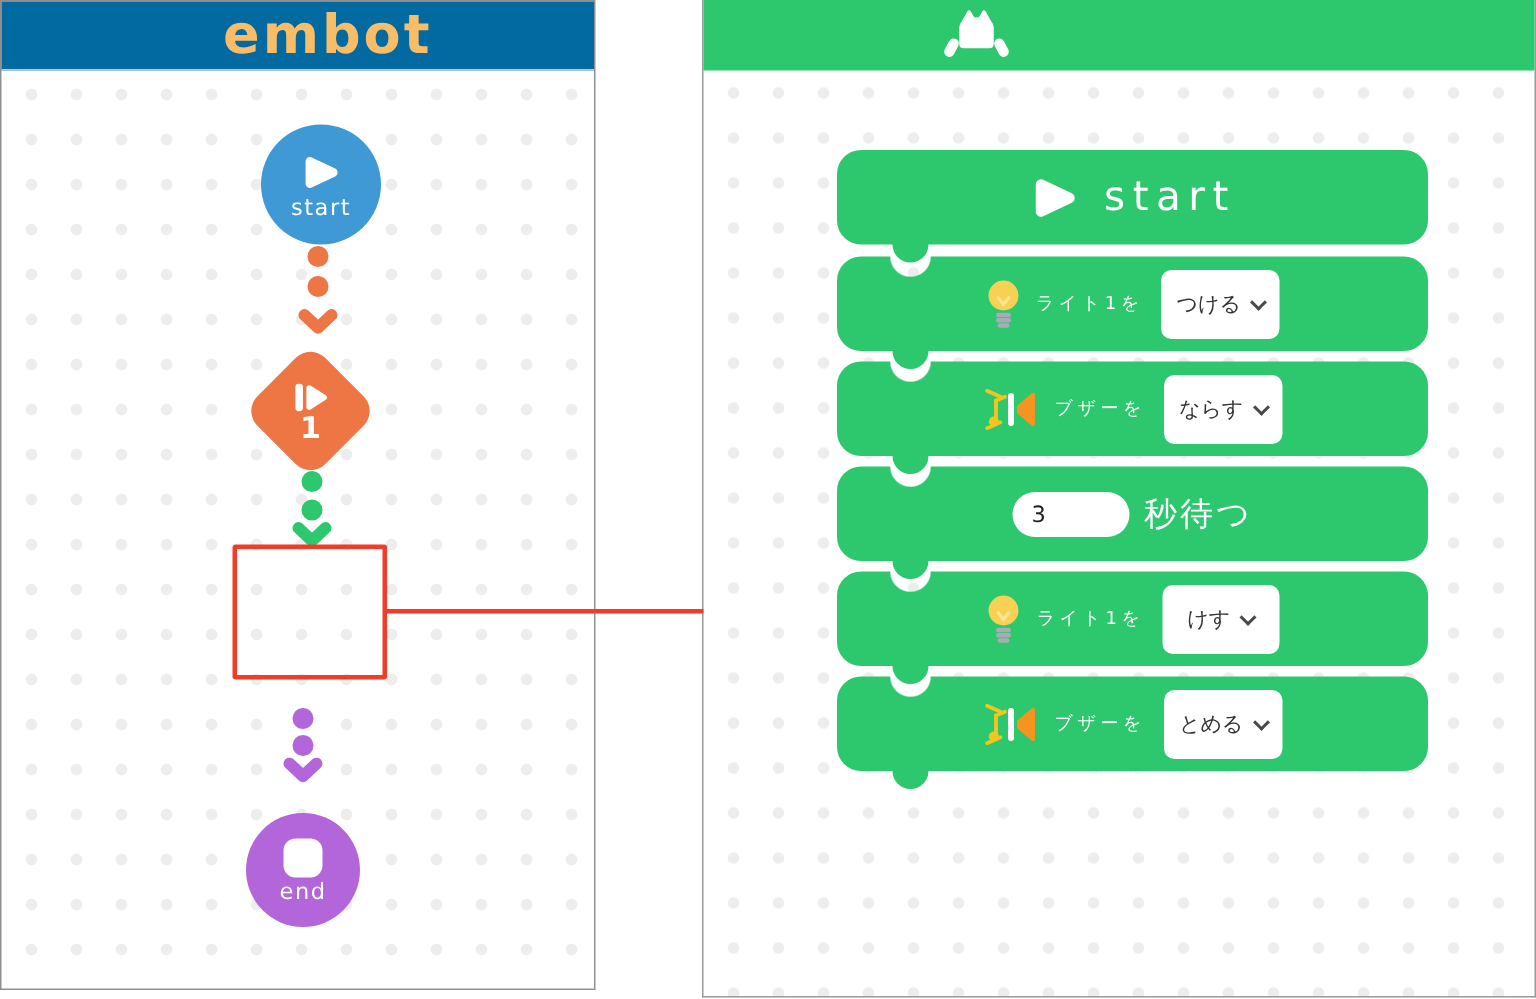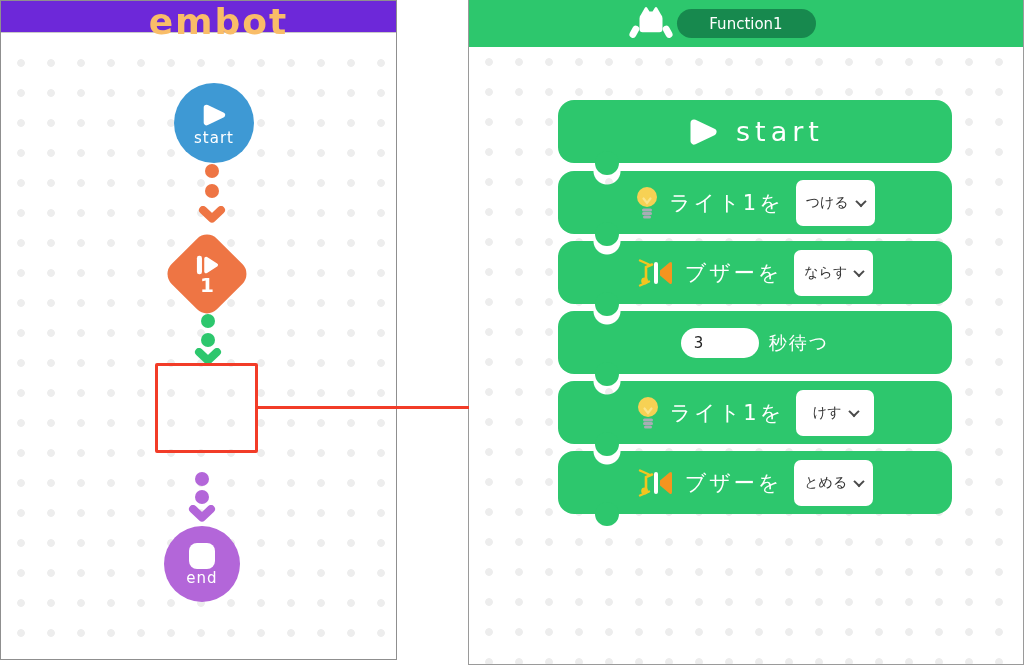--- a/index.html
+++ b/index.html
@@ -12,28 +12,28 @@
   body{
     width:1024px;height:666px;position:relative;overflow:hidden;background:#fff;
     font-family:"DejaVu Sans","Liberation Sans",sans-serif;
   }
   .dotbg{
     background-image:radial-gradient(circle,var(--dot) 3.5px,rgba(0,0,0,0) 4.2px);
     background-size:30px 30px;background-position:5px 0px;
   }
   
   .left-panel{position:absolute;left:0;top:0;width:397px;height:660px;border:1px solid var(--border);background:#fff;}
-  .left-header{height:32px;border-bottom:1px solid var(--hairline);display:flex;align-items:flex-start;justify-content:center;background:#6d28d9;}
+  .left-header{height:46px;border-bottom:1px solid var(--hairline);display:flex;align-items:center;justify-content:center;background:#0369a1;}
   .logo{margin:0;font-size:36px;font-weight:800;color:var(--logo);letter-spacing:2px;transform:translateX(20px);}
   .flow-canvas{position:absolute;top:47px;left:0;right:0;bottom:0;}
   .abs{position:absolute;}
   .circle-node{border-radius:50%;display:flex;flex-direction:column;align-items:center;justify-content:center;color:#fff;cursor:pointer;}
   .start-node{left:173px;top:35px;width:80px;height:80px;background:var(--blue);}
   .circle-node .node-label{font-size:15px;line-height:1;margin-top:2px;letter-spacing:1px;}
-  .end-node{left:163px;top:478px;width:76px;height:76px;background:var(--purple);}
+  .end-node{left:163px;top:494px;width:76px;height:76px;background:var(--purple);}
   .stop-square{width:26px;height:26px;border-radius:8px;background:#fff;}
   .dot{width:14px;height:14px;border-radius:50%;}
   .dot.o{background:var(--orange);} .dot.g{background:var(--green);} .dot.p{background:var(--purple);}
   .diamond{left:174px;top:194px;width:64px;height:64px;border-radius:14px;background:var(--orange);transform:rotate(45deg);cursor:pointer;}
   .diamond-inner{position:absolute;inset:0;transform:rotate(-45deg);display:flex;flex-direction:column;align-items:center;justify-content:center;color:#fff;}
   .loop-num{font-size:20px;font-weight:bold;line-height:1;margin-top:-1px;}
   .selection-box{left:154px;top:315px;width:103px;height:90px;border:3px solid var(--red);border-radius:2px;}
   .function-node{left:165px;top:321px;width:83px;height:78px;border-radius:18px;background:var(--green);display:flex;flex-direction:column;align-items:center;justify-content:center;color:#fff;cursor:pointer;}
   .function-node .node-label{font-size:14px;line-height:1;margin-top:4px;letter-spacing:.5px;}
   .red-line{left:257px;top:406px;width:212px;height:3px;background:var(--red);z-index:3;}
@@ -41,25 +41,25 @@
   .right-panel{position:absolute;left:468px;top:0;width:556px;height:665px;border:1px solid #9a9a9a;border-top:none;background:#fff;}
   .right-header{position:relative;height:47px;background:var(--green);display:flex;align-items:center;justify-content:center;}
   .header-robot{position:absolute;left:calc(50% - 118px);top:5px;}
   .fn-pill{height:29px;min-width:139px;padding:0 18px;border-radius:15px;background:var(--green-dark);color:#fff;font-size:15px;display:flex;align-items:center;justify-content:center;cursor:pointer;}
   .blocks-canvas{position:absolute;top:47px;left:0;right:0;bottom:0;}
   .block{position:absolute;left:89px;width:394px;height:63px;border-radius:16px;background:var(--green);display:flex;align-items:center;justify-content:center;color:#fff;cursor:pointer;}
   .block::after{content:"";position:absolute;left:37px;bottom:-12px;width:24px;height:24px;border-radius:50%;background:var(--green);z-index:1;}
   .block.notched{background:radial-gradient(circle at 49px 0px,rgba(0,0,0,0) 13px,var(--green) 14px);}
   .b0{top:53px;} .b1{top:124px;} .b2{top:194px;} .b3{top:264px;} .b4{top:334px;} .b5{top:404px;}
   .start-label{font-size:27px;letter-spacing:5px;margin-left:16px;}
-  .row-label{font-size:21px;letter-spacing:3px;margin:0 12px 0 10px;}
+  .row-label{font-size:12px;letter-spacing:3px;margin:0 12px 0 10px;}
   .select{height:46px;min-width:78px;padding:0 10px;border-radius:7px;background:#fff;color:var(--seltext);font-size:14px;display:flex;align-items:center;justify-content:center;gap:8px;cursor:pointer;}
   .chev{width:8px;height:8px;border-right:2.4px solid #4a4a4a;border-bottom:2.4px solid #4a4a4a;transform:rotate(45deg) translate(-1px,-1px);}
   .wait-input{width:78px;height:30px;border:none;border-radius:15px;padding:0 0 0 13px;font-size:15px;color:#222;outline:none;font-family:inherit;background:#fff;}
-  .wait-label{font-size:18px;letter-spacing:2px;margin-left:10px;}
+  .wait-label{font-size:22px;letter-spacing:2px;margin-left:10px;}
   .icon{display:block;}
 </style>
 </head>
 <body>
 
 <section class="left-panel">
   <header class="left-header">
     <h1 class="logo">embot</h1>
   </header>
   <div class="flow-canvas dotbg">
@@ -111,23 +111,20 @@
 
 <div class="red-line abs"></div>
 
 <section class="right-panel">
   <header class="right-header">
     <svg class="icon header-robot" width="46" height="36" viewBox="0 0 60 46">
         <path d="M17 12 L22 3 Q23.5 1 25 3 L28 8 L32 8 L35 3 Q36.5 1 38 3 L43 12 Q45 14 45 17 L45 31 Q45 35 41 35 L19 35 Q15 35 15 31 L15 17 Q15 14 17 12 Z" fill="#fff"></path>
         <rect x="4" y="26" width="9" height="17" rx="4.5" fill="#fff" transform="rotate(28 8.5 34)"></rect>
         <rect x="47" y="26" width="9" height="17" rx="4.5" fill="#fff" transform="rotate(-28 51.5 34)"></rect>
       </svg>
-    <div class="fn-pill">
-      <span>Function1</span>
-    </div>
   </header>
 
   <div class="blocks-canvas dotbg">
 
     <div class="block b0">
       <svg class="icon" width="34" height="34" viewBox="0 0 34 34">
           <path d="M8 8 L27 17 L8 26 Z" fill="#fff" stroke="#fff" stroke-width="7" stroke-linejoin="round"></path>
         </svg>
       <span class="start-label">start</span>
     </div>

